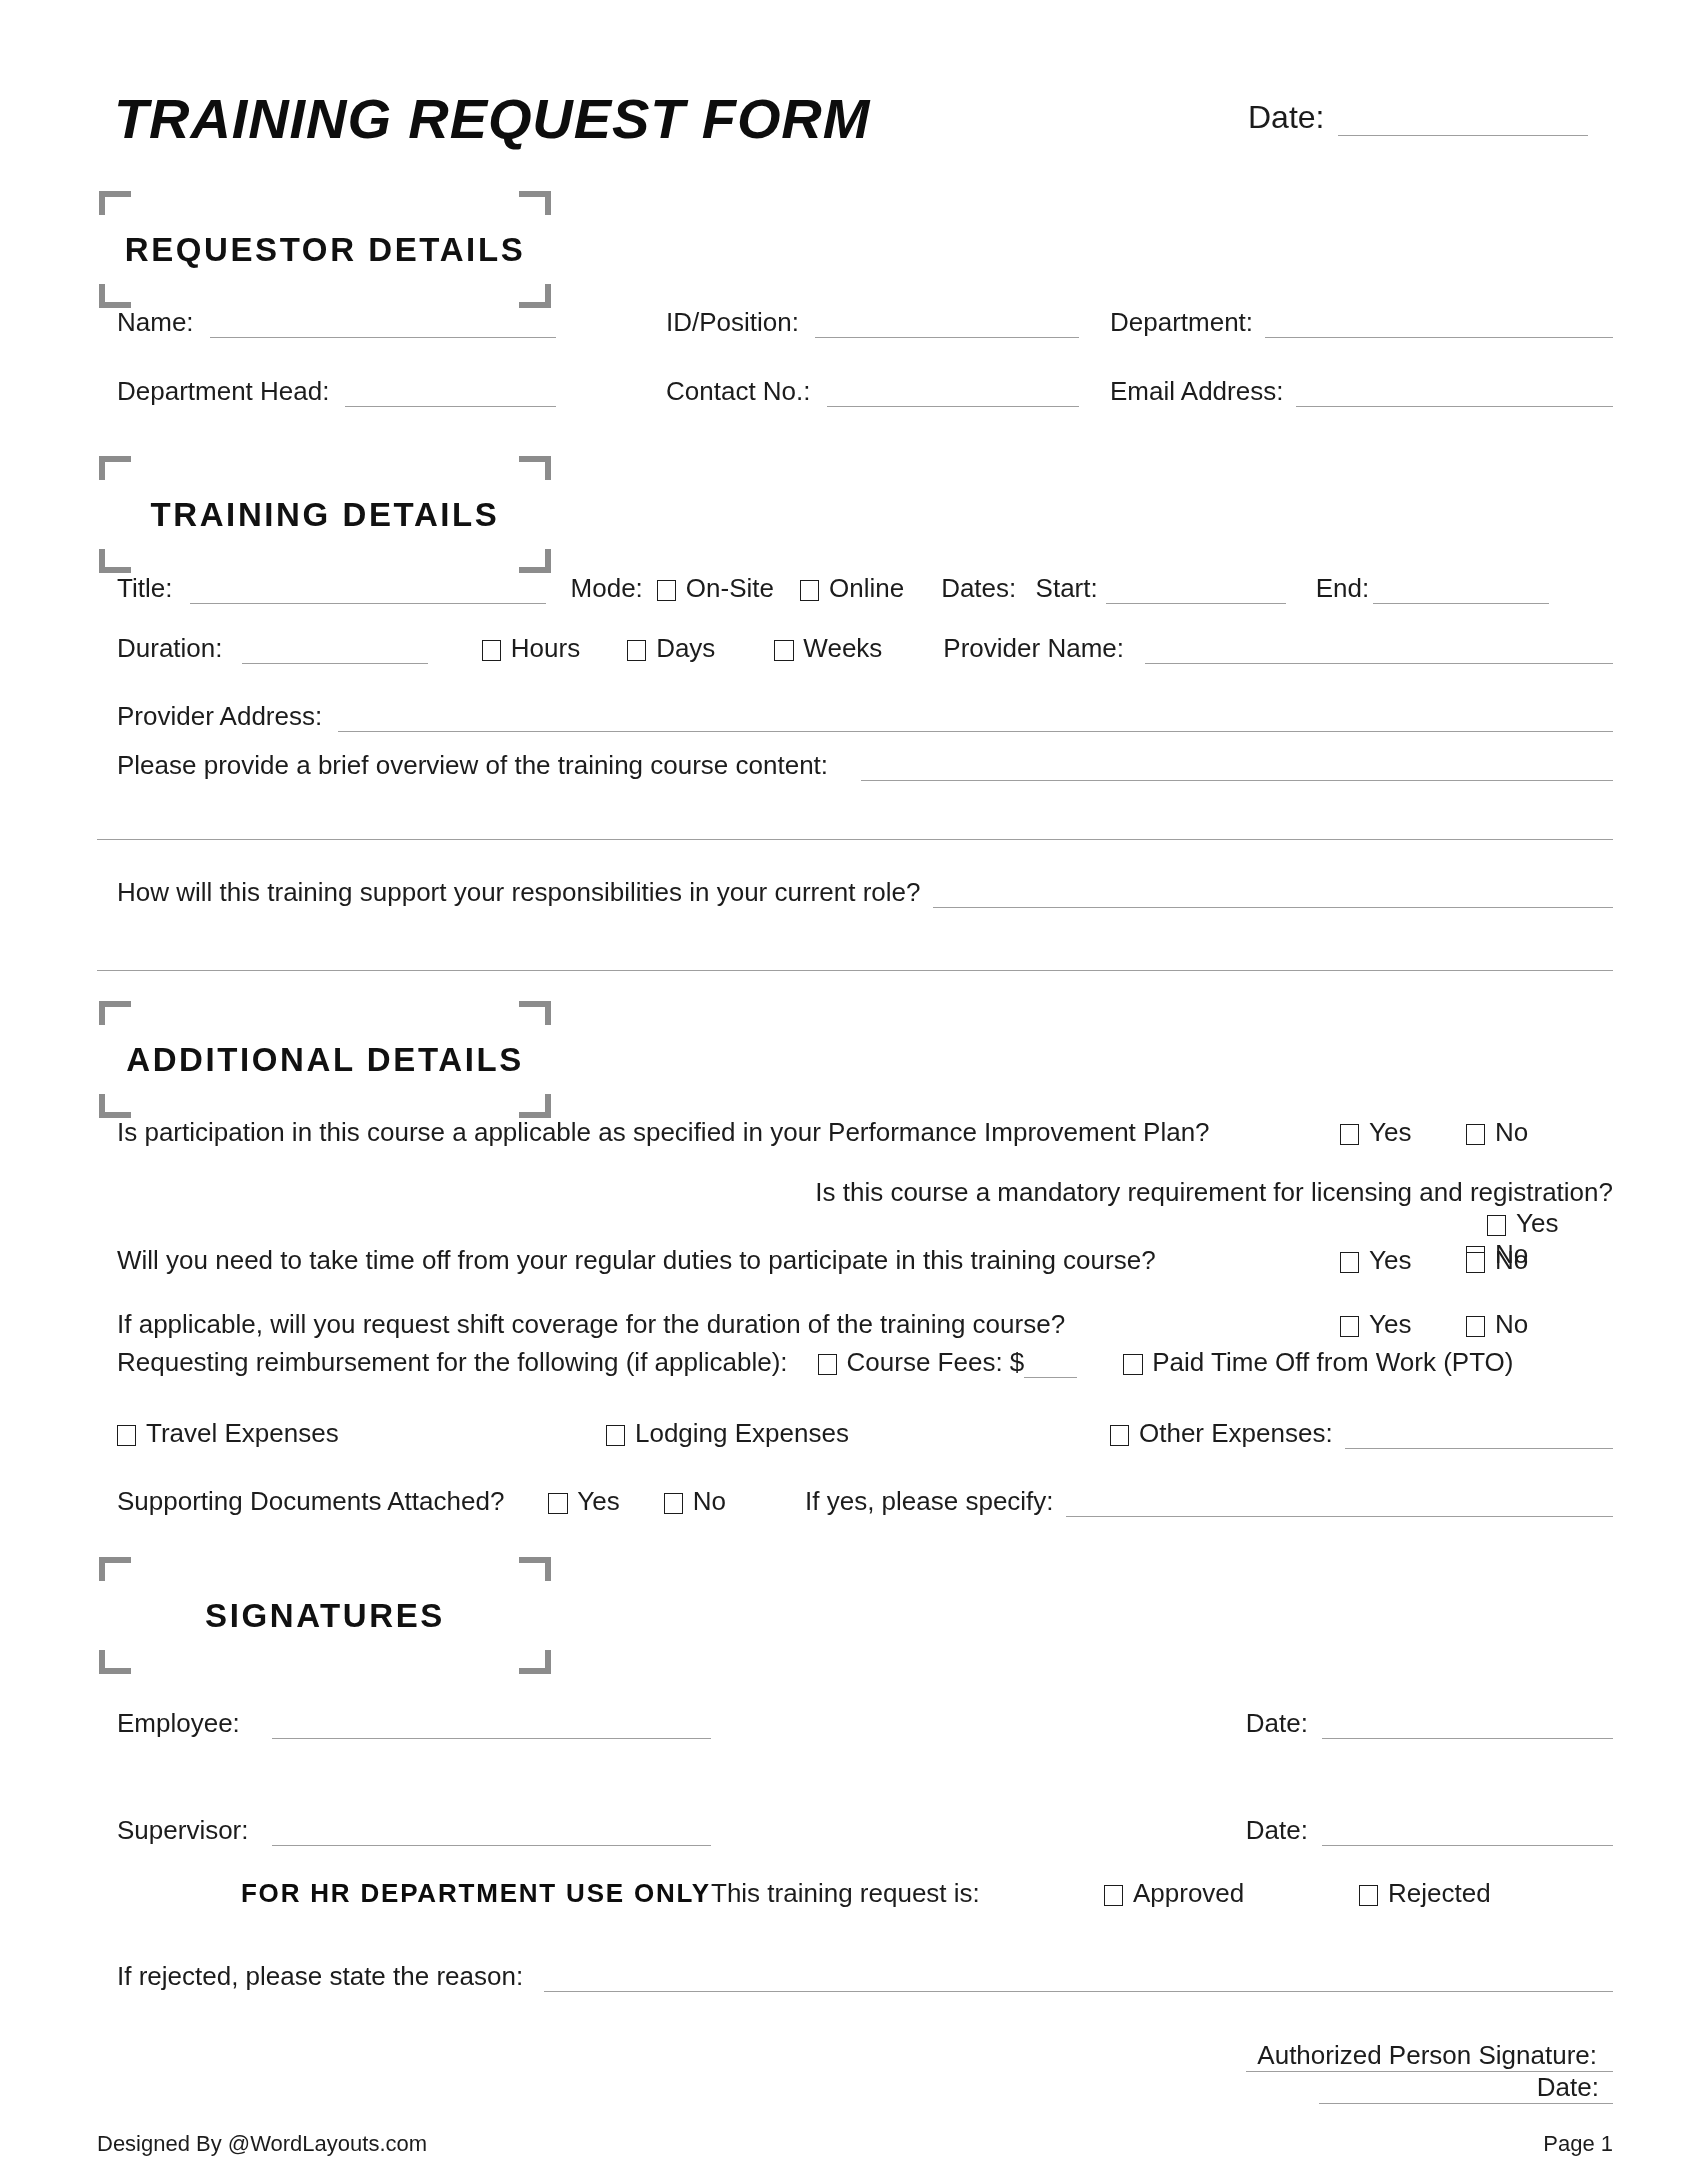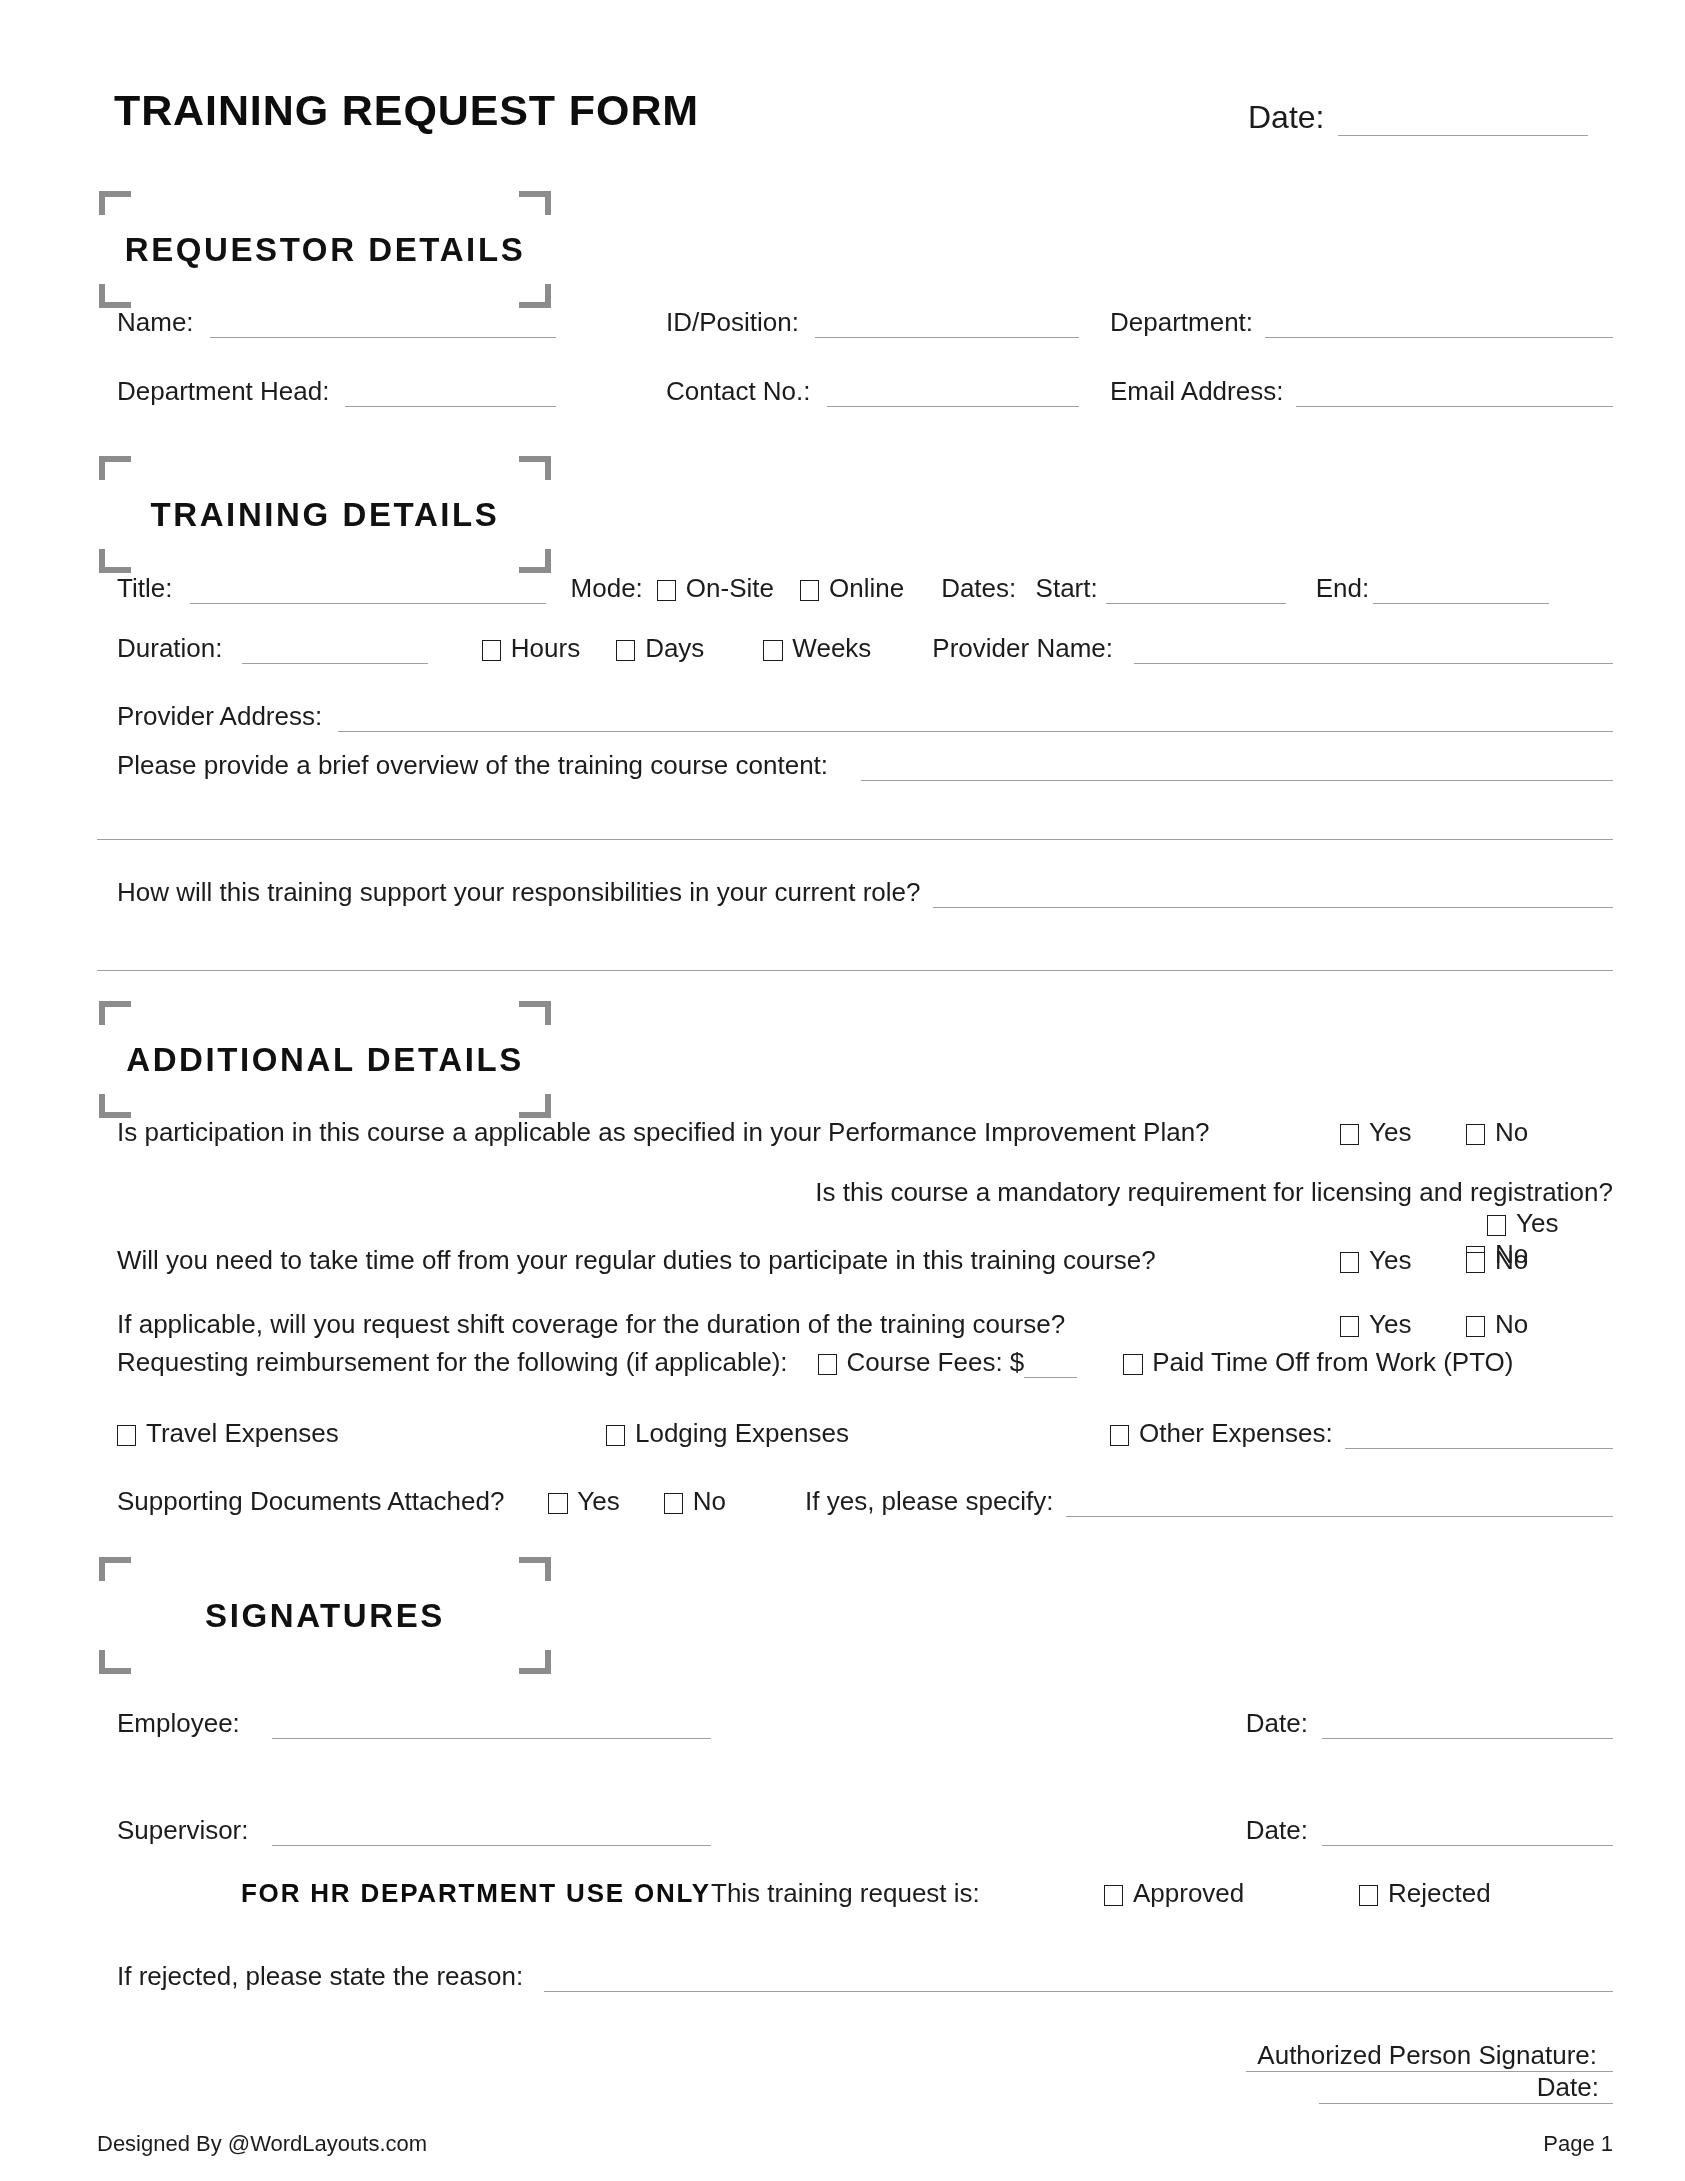--- a/index.html
+++ b/index.html
@@ -25,22 +25,22 @@
   .frame .ftitle {
     position:absolute; inset:0; display:flex; align-items:center; justify-content:center;
     font-weight:bold; font-size:33px; letter-spacing:2.6px; color:#111;
   }
   .corner { position:absolute; width:32px; height:24px; border:0 solid #8c8c8c; }
   .c-tl { top:0; left:0; border-top-width:6.1px; border-left-width:6.1px; }
   .c-tr { top:0; right:0; border-top-width:6.1px; border-right-width:6.1px; }
   .c-bl { bottom:0; left:0; border-bottom-width:6.1px; border-left-width:6.1px; }
   .c-br { bottom:0; right:0; border-bottom-width:6.1px; border-right-width:6.1px; }
   #page-title {
-    position:absolute; left:114px; top:86px; font-size:43px; font-weight:bold;
-    letter-spacing:0.9px; color:#0d0d0d;
+    position:absolute; left:114px; top:86px; font-size:56px; font-weight:bold;
+    letter-spacing:0.9px; color:#0d0d0d;font-style:italic;
   }
   #date-row { position:absolute; left:1248px; right:97px; top:94px; height:42px;
     display:flex; align-items:flex-end; font-size:32px; }
   #date-row .lbl { margin-right:14px; }
   .qtxt { flex:1; }
   .yescol { width:126px; display:flex; align-items:flex-end; flex:none; }
   .nocol { width:147px; display:flex; align-items:flex-end; flex:none; }
   .hr-title { font-weight:bold; letter-spacing:1.8px; color:#0d0d0d;text-align:right; }
   #footer-row { position:absolute; left:97px; right:72px; top:2125px; height:32px;
     display:flex; align-items:flex-end; font-size:22px; color:#1c1c1c; }
@@ -119,21 +119,21 @@
     <span class="lbl" style="margin-right:19.3px;">Dates:</span>
     <span class="lbl" style="margin-right:8px;">Start:</span>
     <span class="bk" style="width:180px; margin-right:30px;"></span>
     <span class="lbl" style="margin-right:3.5px;">End:</span>
     <span class="bk" style="width:176px;"></span>
   </div>
 
   <div class="row" style="top:629px;">
     <span class="lbl" style="margin-right:19.3px;">Duration:</span>
     <span class="bk" style="width:186px; margin-right:54px;"></span>
-    <div class="grp" style="margin-right:36px;">
+    <div class="grp" style="margin-right:47px;">
       <span class="cb"></span>
       <span class="lbl">Hours</span>
     </div>
     <div class="grp" style="margin-right:59px;">
       <span class="cb"></span>
       <span class="lbl">Days</span>
     </div>
     <div class="grp" style="margin-right:61px;">
       <span class="cb"></span>
       <span class="lbl">Weeks</span>

